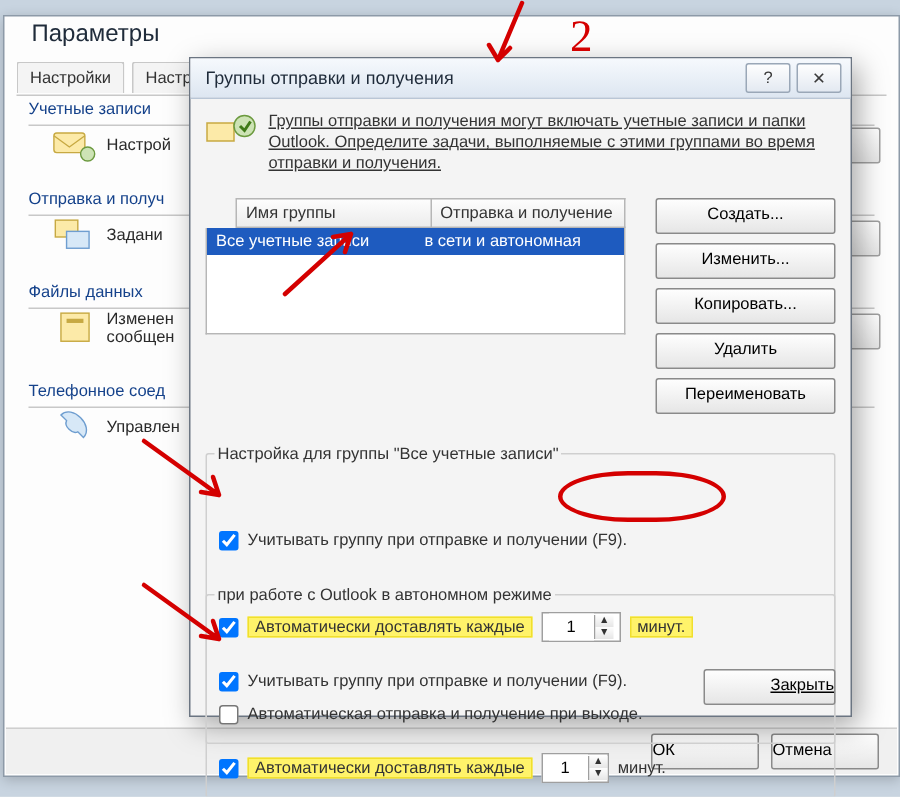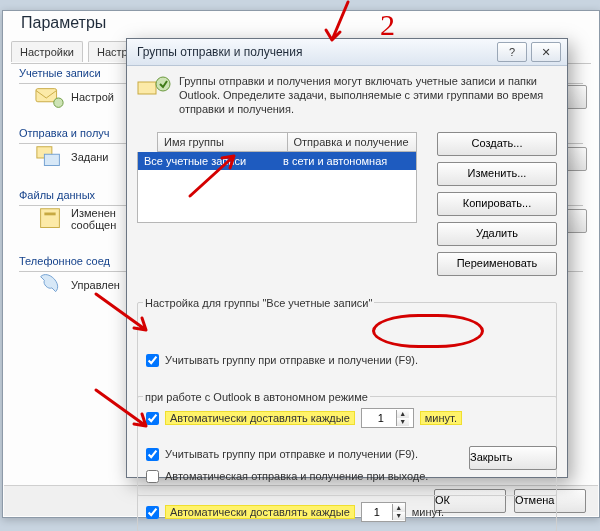--- a/index.html
+++ b/index.html
@@ -24,21 +24,21 @@
 
 
 .dialog{position:absolute;left:126px;top:38px;width:440px;height:438px;background:#f4f4f4;border:1px solid #6b7582;box-shadow:4px 6px 18px rgba(0,0,0,.35);}
 .dlg-title{height:26px;background:linear-gradient(#f6f9fd,#dde6f1);border-bottom:1px solid #b9c6d6;display:flex;align-items:center;padding:0 6px 0 10px;color:#1f2b3a;font-size:12px;}
 .dlg-title .spacer{flex:1;}
 .tbtn{width:28px;height:18px;margin-left:4px;border:1px solid #9aa7b7;border-radius:2px;background:linear-gradient(#fefefe,#e3e9f1);display:flex;align-items:center;justify-content:center;color:#3a3a3a;font-size:11px;}
 
 .dlg-body{position:relative;padding:8px 10px;height:calc(100% - 26px);box-sizing:border-box;}
 .intro{display:flex;gap:8px;}
 .intro-ico{width:34px;height:30px;flex:none;}
-.intro-text{color:#333;line-height:14px;}
+.intro-text{color:#333;line-height:14px;text-decoration:underline;}
 
 .grid-wrap{position:absolute;left:10px;top:66px;width:280px;}
 .grid-head{display:flex;height:20px;margin-left:20px;}
 .grid-head div{flex:1;border:1px solid #b6b6b6;background:linear-gradient(#fdfdfd,#ececec);padding:0 6px;line-height:18px;color:#333;}
 .grid-head div+div{border-left:none;}
 .grid-body{height:70px;border:1px solid #b6b6b6;border-top:none;background:#fff;}
 .grid-row{display:flex;height:18px;}
 .grid-row.selected{background:#1e5bbf;color:#fff;}
 .grid-row div{flex:1;padding:0 6px;line-height:18px;}
 
@@ -50,21 +50,21 @@
 .group-box{border:1px solid #cfcfcf;border-radius:2px;padding:10px 8px 8px 8px;}
 .row{display:flex;align-items:center;gap:6px;height:22px;color:#333;margin-top:36px;}
 .row input[type=checkbox]{margin:0;}
 .hl{background:#fff36a;border:1px solid #f0df2e;padding:0 4px;}
 .spin{display:inline-flex;align-items:center;border:1px solid #9f9f9f;background:#fff;height:18px;}
 .spin input{width:26px;border:none;text-align:center;height:16px;font-size:11px;outline:none;}
 .spin .arrows{display:flex;flex-direction:column;border-left:1px solid #9f9f9f;}
 .spin .arrows span{width:12px;height:8px;font-size:7px;line-height:7px;text-align:center;background:linear-gradient(#fefefe,#e6e6e6);}
 
 .close-row{position:absolute;right:10px;bottom:8px;}
-.close-row .btn{height:22px;min-width:86px;background:linear-gradient(#fefefe,#e6e6e6);border:1px solid #8a8a8a;border-radius:2px;text-align:left;line-height:20px;}
+.close-row .btn{height:22px;min-width:86px;background:linear-gradient(#fefefe,#e6e6e6);border:1px solid #8a8a8a;border-radius:2px;text-align:right;line-height:20px;text-decoration:underline;}
 
 
 .red-circle{position:absolute;border:3px solid #d40000;border-radius:50%/60%;pointer-events:none;}
 .red-num{position:absolute;color:#d40000;font-size:30px;font-family:"Comic Sans MS",cursive;pointer-events:none;}
 svg.anno{position:absolute;pointer-events:none;}
 </style>
 </head>
 <body>
 <div class="screen">
 

